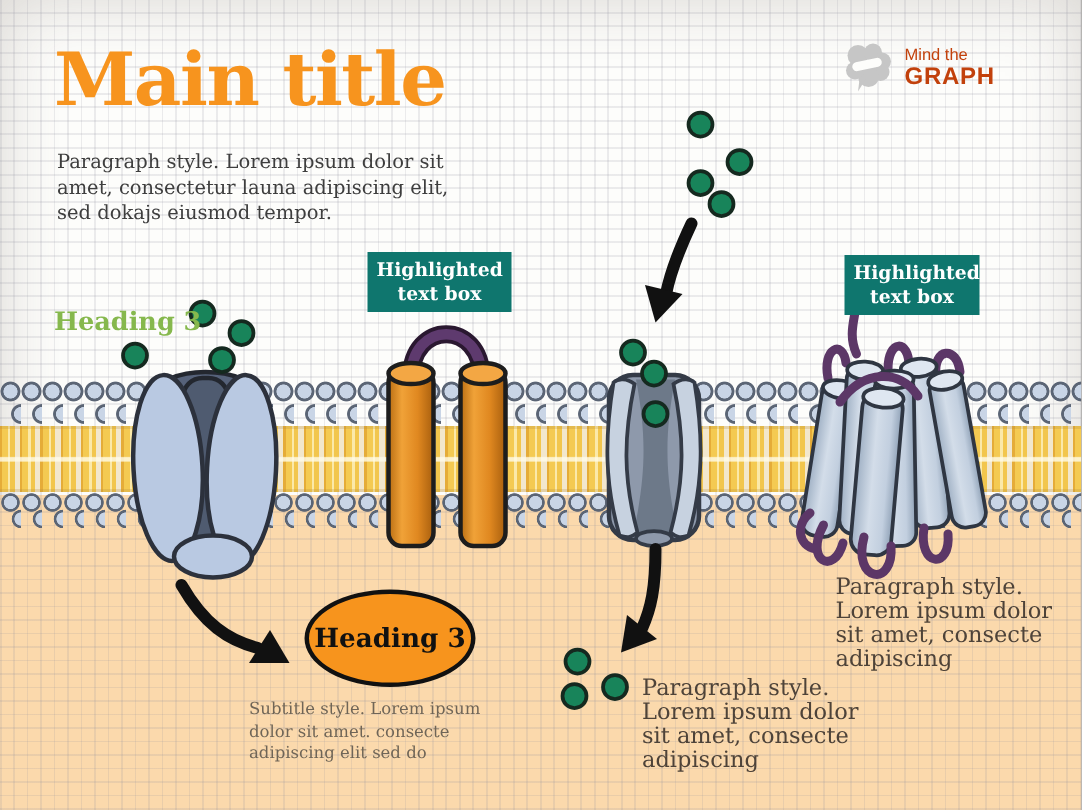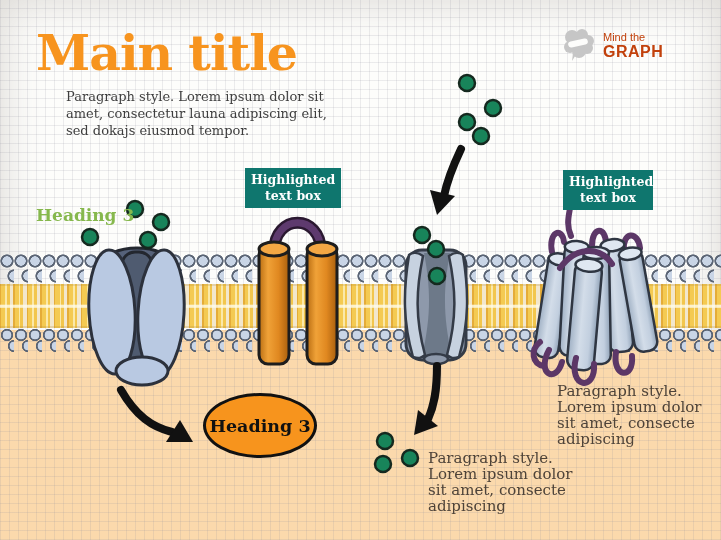--- a/index.html
+++ b/index.html
@@ -36,21 +36,21 @@
   .heads-bottom{
     left:0;top:328px;width:721px;height:24px;
     background:
       radial-gradient(circle 6.5px at 7px 7px,  #c9d5e6 4.2px, #5b6575 4.6px 5.9px, rgba(0,0,0,0) 6.4px),
       radial-gradient(circle 6.5px at 14px 18px,#c9d5e6 4.2px, #5b6575 4.6px 5.9px, rgba(0,0,0,0) 6.4px);
     background-size:14px 24px;
   }
   .art{left:0;top:0;width:721px;height:540px;}
   
   .title{left:36px;top:24px;font-size:49px;font-weight:bold;color:#F7941E;letter-spacing:-1px;}
-  .intro{left:38px;top:88px;width:268px;font-size:13px;line-height:17px;color:#3e3e3e;white-space:pre-line;margin-left:28px;}
+  .intro{left:38px;top:100px;width:268px;font-size:13px;line-height:17px;color:#3e3e3e;white-space:pre-line;}
   .h3-left{left:36px;top:205px;font-size:17px;font-weight:bold;color:#86b84d;}
   .hibox{background:#0f766e;color:#fff;font-size:12.5px;font-weight:bold;line-height:16px;
          text-align:center;padding:4px 6px;white-space:pre-line;}
   .hibox1{left:245px;top:168px;width:84px;}
   .hibox2{left:563px;top:170px;width:78px;}
   .ellipse{left:203px;top:393px;width:114px;height:65px;border-radius:50%;
            background:#f7941d;border:3.5px solid #111;box-sizing:border-box;
            display:flex;align-items:center;justify-content:center;
            font-size:17.5px;font-weight:bold;color:#111;}
   .subtitle{left:166px;top:466px;font-size:11px;line-height:14.5px;color:#6f6557;white-space:pre-line;}
@@ -198,20 +198,23 @@
 amet, consectetur launa adipiscing elit,
 sed dokajs eiusmod tempor.</div>
   <div class="abs h3-left">Heading 3</div>
   <div class="abs hibox hibox1">Highlighted
 text box</div>
   <div class="abs hibox hibox2">Highlighted
 text box</div>
   <div class="abs ellipse">
     <span>Heading 3</span>
   </div>
+  <div class="abs subtitle">Subtitle style. Lorem ipsum
+dolor sit amet. consecte
+adipiscing elit sed do</div>
   <div class="abs para para-c">Paragraph style.
 Lorem ipsum dolor
 sit amet, consecte
 adipiscing</div>
   <div class="abs para para-r">Paragraph style.
 Lorem ipsum dolor
 sit amet, consecte
 adipiscing</div>
 
   <div class="abs logo">

